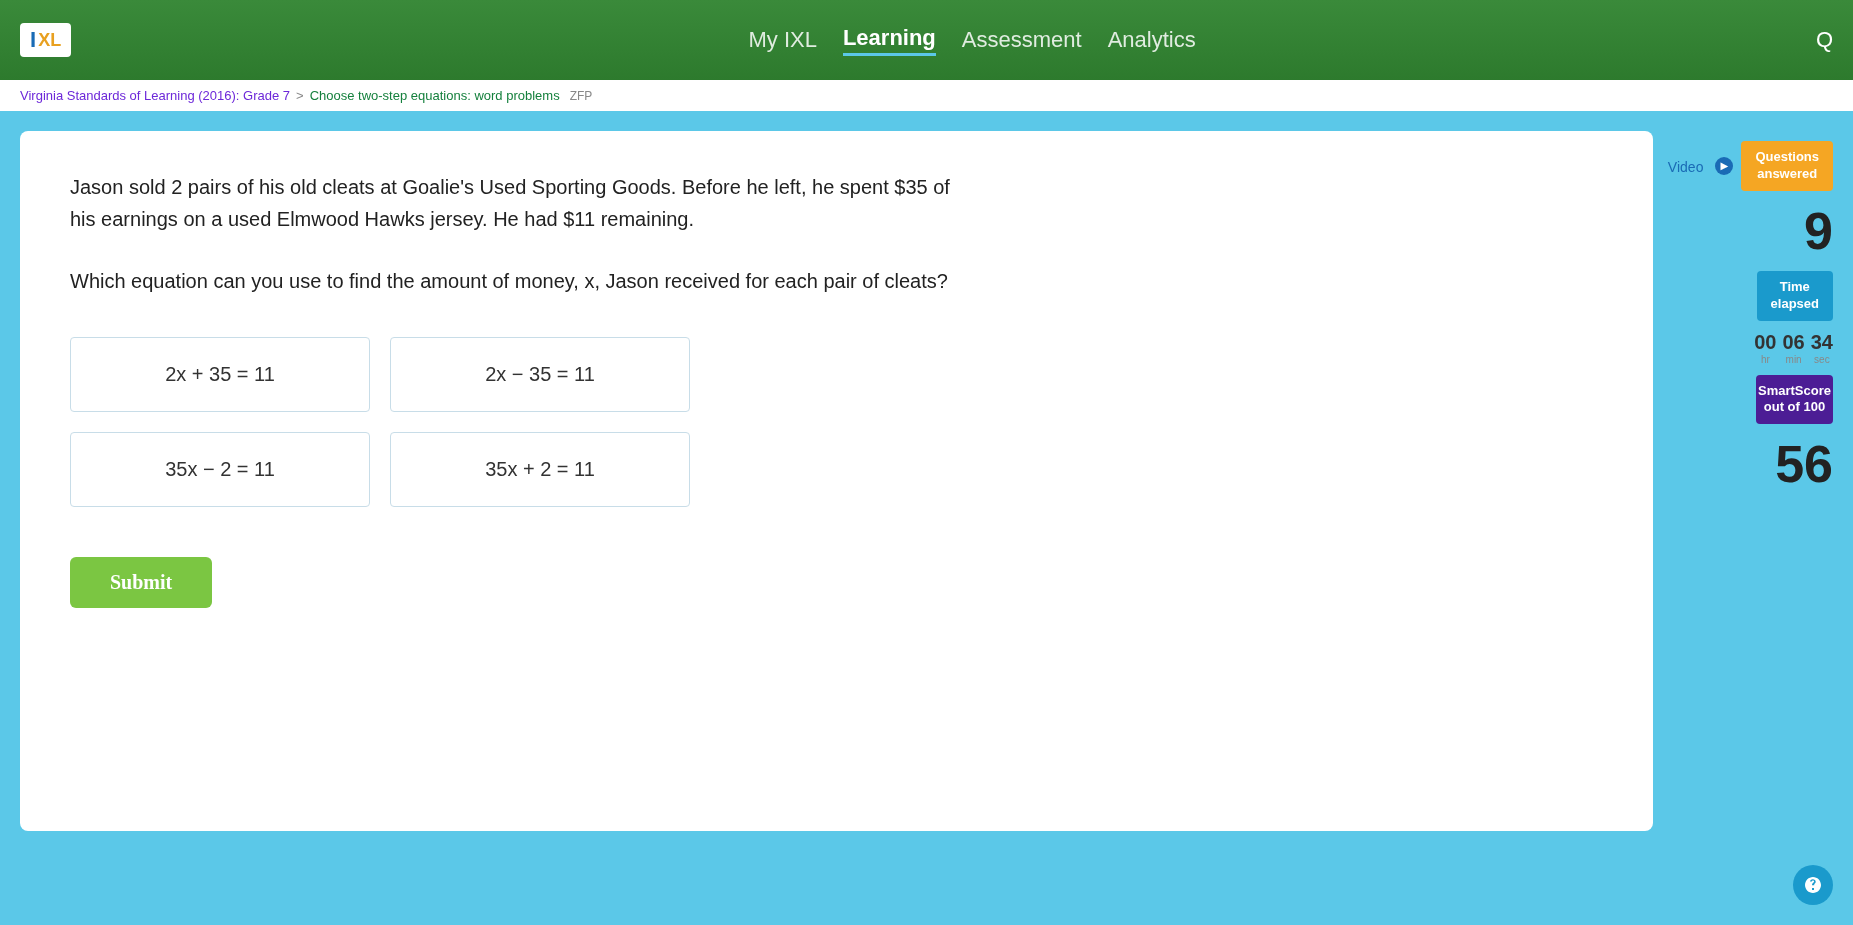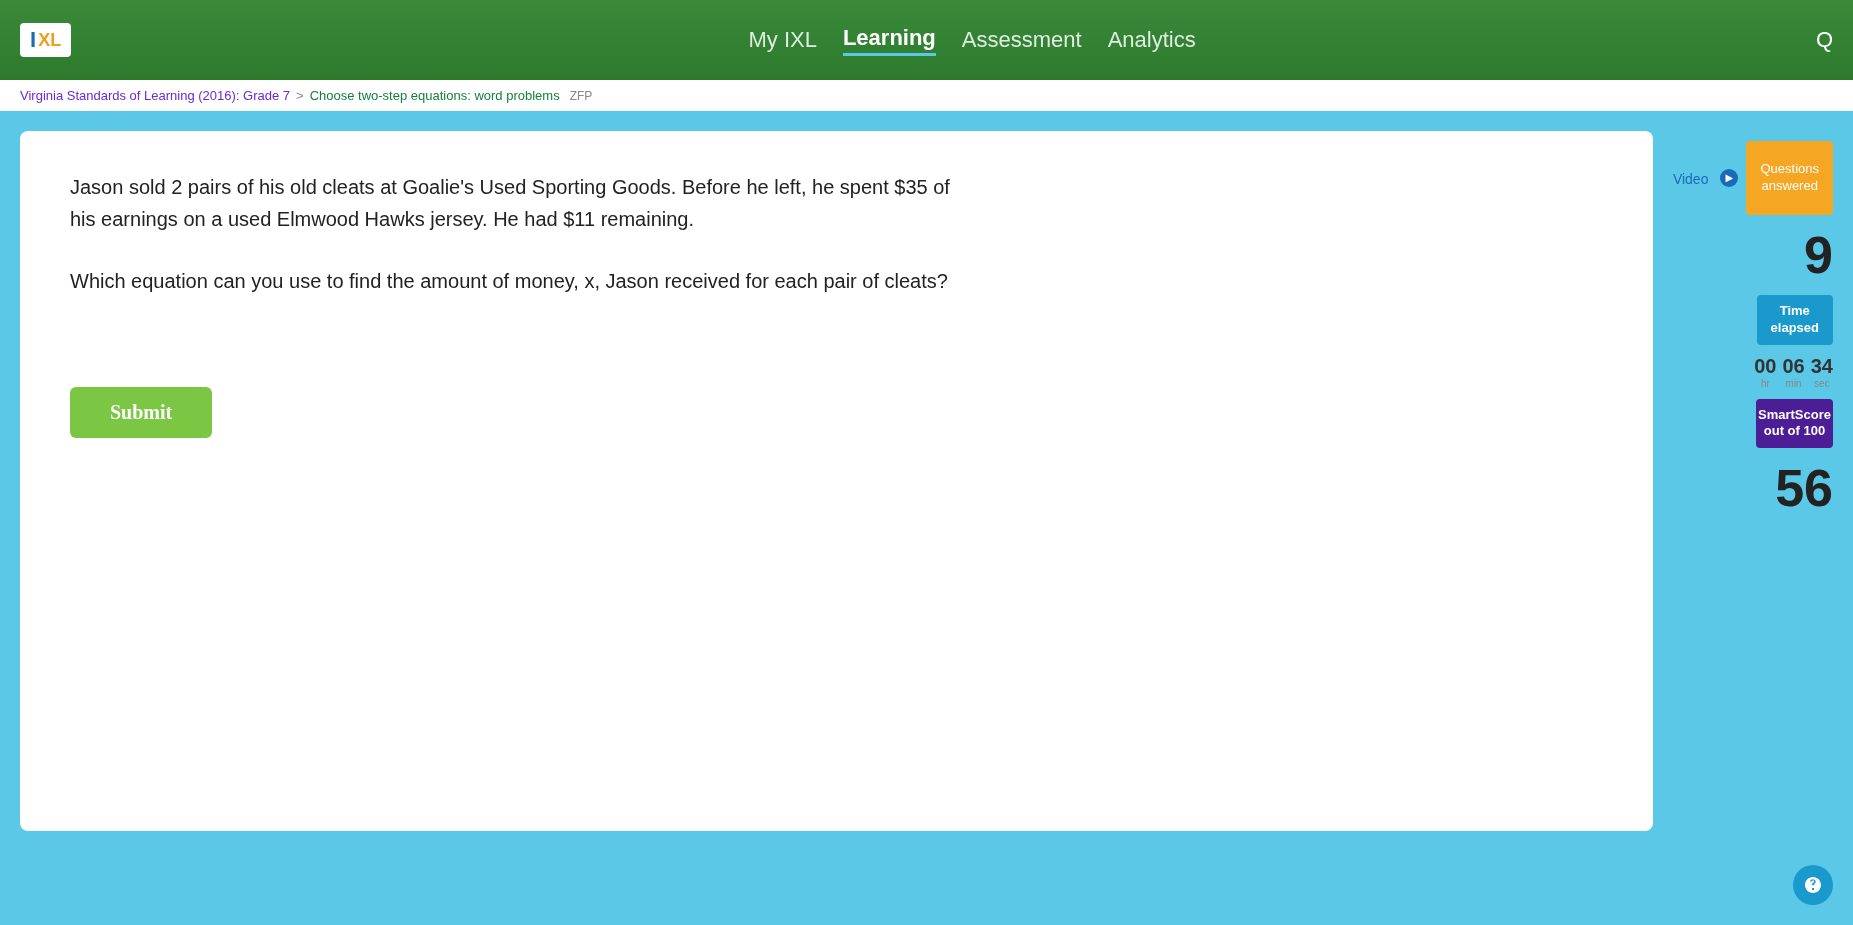--- a/index.html
+++ b/index.html
@@ -195,23 +195,23 @@
       justify-content: center;
       color: white;
       font-size: 10px;
     }
 
     .questions-answered-btn {
       background: #f5a623;
       color: white;
       border: none;
       border-radius: 4px;
-      padding: 20px 14px;
-      font-size: 13px;
-      font-weight: normal;
+      padding: 8px 14px;
+      font-size: 13px;
+      font-weight: bold;
       cursor: pointer;
       text-align: center;
       line-height: 1.3;
     }
 
     .questions-count {
       color: #222;
       font-size: 52px;
       font-weight: bold;
       text-align: right;
@@ -313,20 +313,26 @@
   <span class="breadcrumb-current">Choose two-step equations: word problems</span>
   <span class="breadcrumb-code">ZFP</span>
 </div>
 
 <div class="content-area">
 
   <div class="question-card">
     <p class="question-text">Jason sold 2 pairs of his old cleats at Goalie's Used Sporting Goods. Before he left, he spent $35 of his earnings on a used Elmwood Hawks jersey. He had $11 remaining.</p>
     <p class="sub-question">Which equation can you use to find the amount of money, x, Jason received for each pair of cleats?</p>
 
+    <div class="answer-grid">
+      <div class="answer-option">2x + 35 = 11</div>
+      <div class="answer-option">2x − 35 = 11</div>
+      <div class="answer-option">35x − 2 = 11</div>
+      <div class="answer-option">35x + 2 = 11</div>
+    </div>
 
     <button class="submit-btn">Submit</button>
   </div>
 
   <div class="right-sidebar">
 
     <div class="sidebar-row">
       <button class="video-btn">
         <span>Video</span>
         <span class="video-icon">▶</span>

